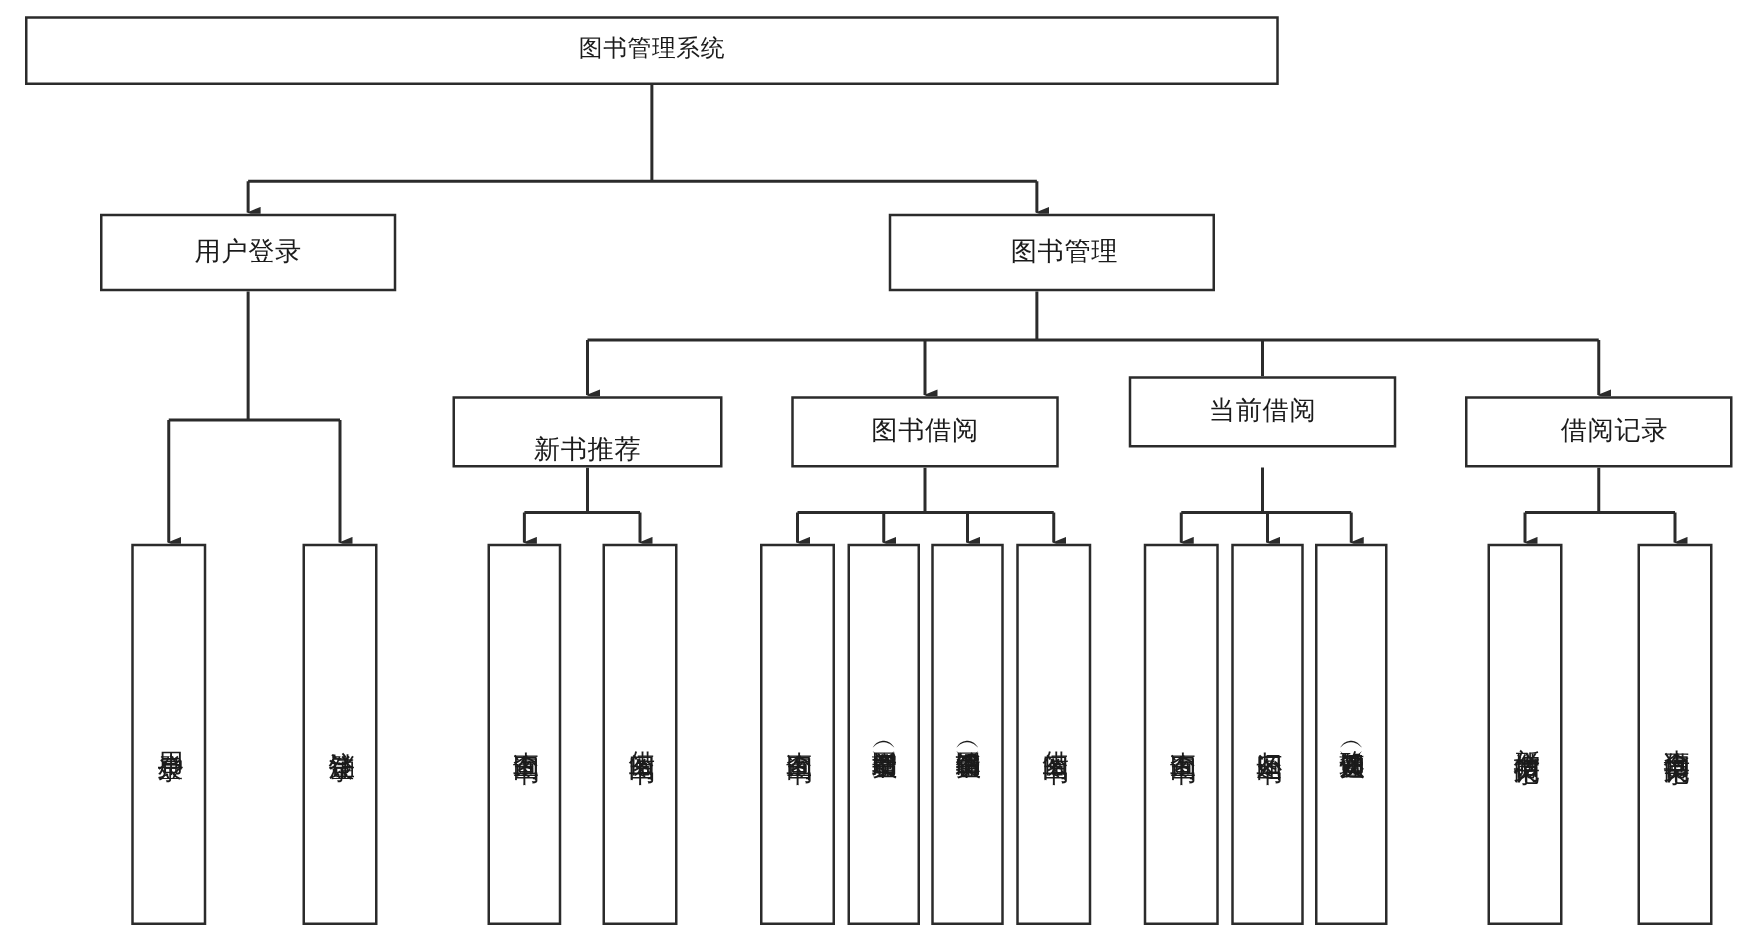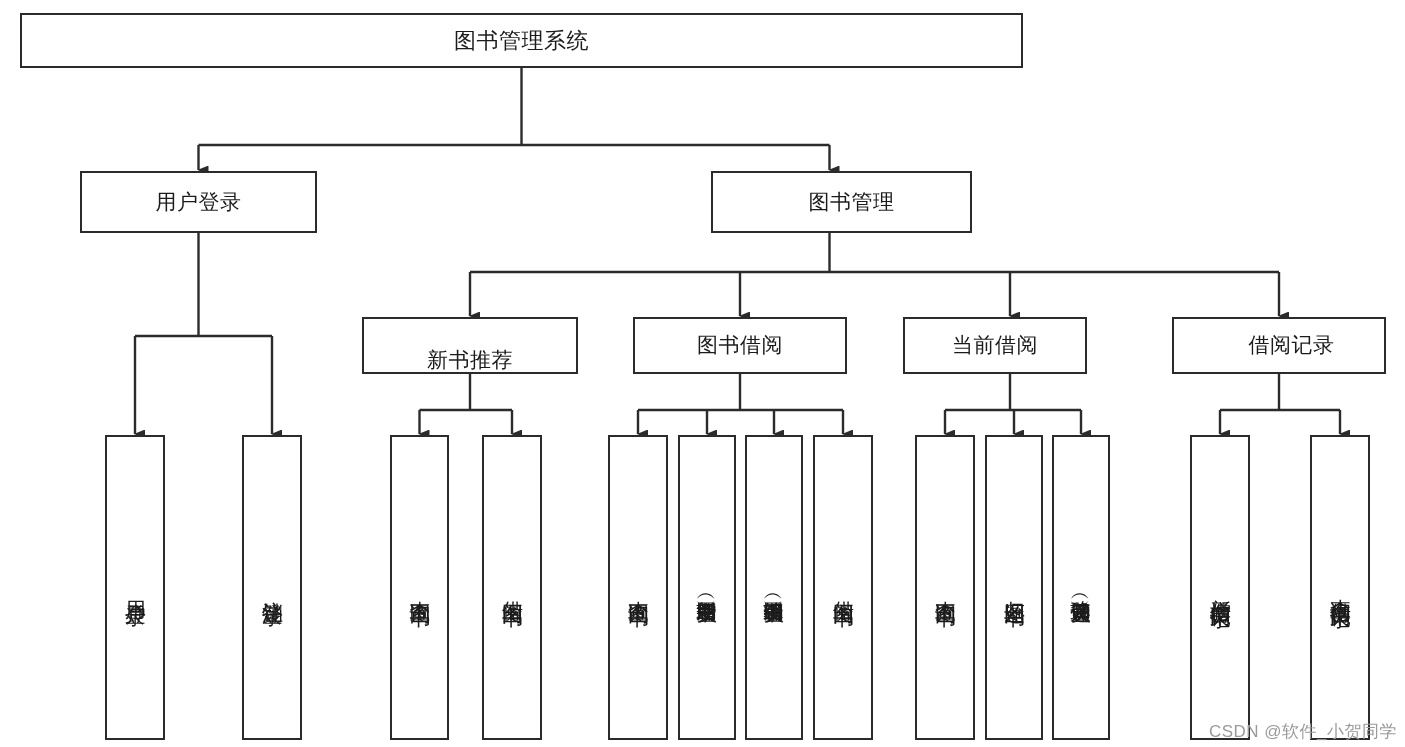--- a/index.html
+++ b/index.html
@@ -58,21 +58,21 @@
     letter-spacing: 2px;
     max-height: 100%;
     overflow: visible;
   }
   .node.vertical.tight .node-label {
     font-size: 20px;
     line-height: 1.2;
     letter-spacing: 0.5px;
   }
   .node.root .node-label {
-    font-size: 22px;
+    font-size: 19px;
   }
   #watermark {
     position: absolute;
     right: 8px;
     bottom: 4px;
     font-size: 17px;
     color: #9a9a9a;
     white-space: nowrap;
     letter-spacing: 0.5px;
   }
@@ -133,21 +133,21 @@
       </div>
       <div class="node horizontal" id="node-l1-book" style="left: 711px; top: 171px; width: 261px; height: 62px; padding-left: 20px;">
         <span class="node-label">图书管理</span>
       </div>
       <div class="node horizontal" id="node-l2-new" style="left: 362px; top: 317px; width: 216px; height: 57px; align-items: flex-end;">
         <span class="node-label">新书推荐</span>
       </div>
       <div class="node horizontal" id="node-l2-borrow" style="left: 633px; top: 317px; width: 214px; height: 57px;">
         <span class="node-label">图书借阅</span>
       </div>
-      <div class="node horizontal" id="node-l2-current" style="left: 903px; top: 317px; width: 184px; height: 57px;">
+      <div class="node horizontal" id="node-l2-current" style="left: 903px; top: 301px; width: 214px; height: 57px;">
         <span class="node-label">当前借阅</span>
       </div>
       <div class="node horizontal" id="node-l2-record" style="left: 1172px; top: 317px; width: 214px; height: 57px; padding-left: 25px;">
         <span class="node-label">借阅记录</span>
       </div>
       <div class="node vertical" id="node-l3-a1" style="left: 105px; top: 435px; width: 60px; height: 305px;">
         <span class="node-label">用户登录</span>
       </div>
       <div class="node vertical" id="node-l3-a2" style="left: 242px; top: 435px; width: 60px; height: 305px;">
         <span class="node-label">注销登录</span>
@@ -180,14 +180,13 @@
         <span class="node-label">确认归还（管理员）</span>
       </div>
       <div class="node vertical" id="node-l3-e1" style="left: 1190px; top: 435px; width: 60px; height: 305px;">
         <span class="node-label">新增借阅记录</span>
       </div>
       <div class="node vertical" id="node-l3-e2" style="left: 1310px; top: 435px; width: 60px; height: 305px;">
         <span class="node-label">查询借阅记录</span>
       </div>
     </div>
 
-  <div id="watermark">CSDN @软件_小贺同学</div>
 </div>
 
 </body></html>

